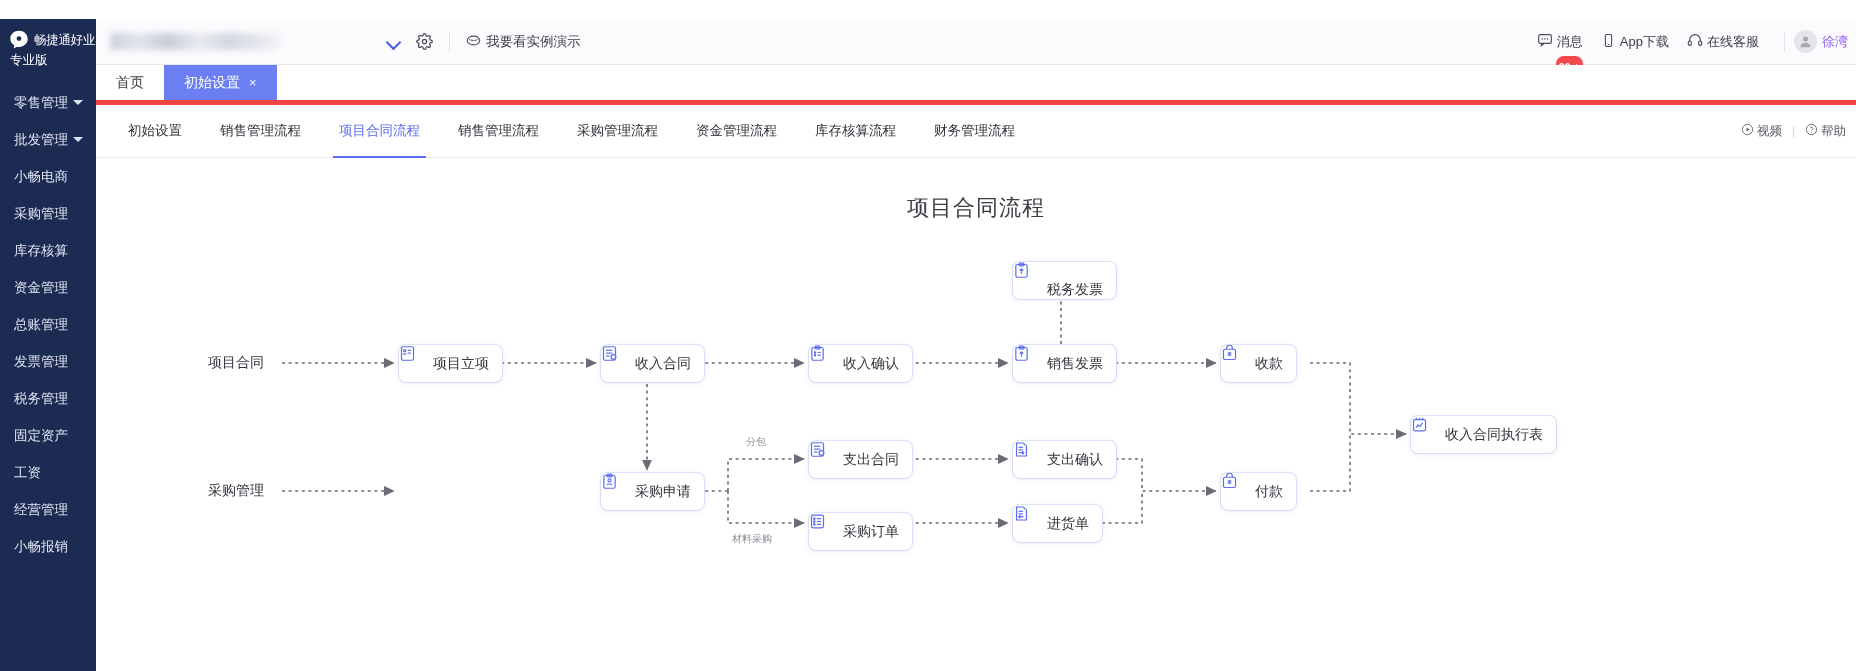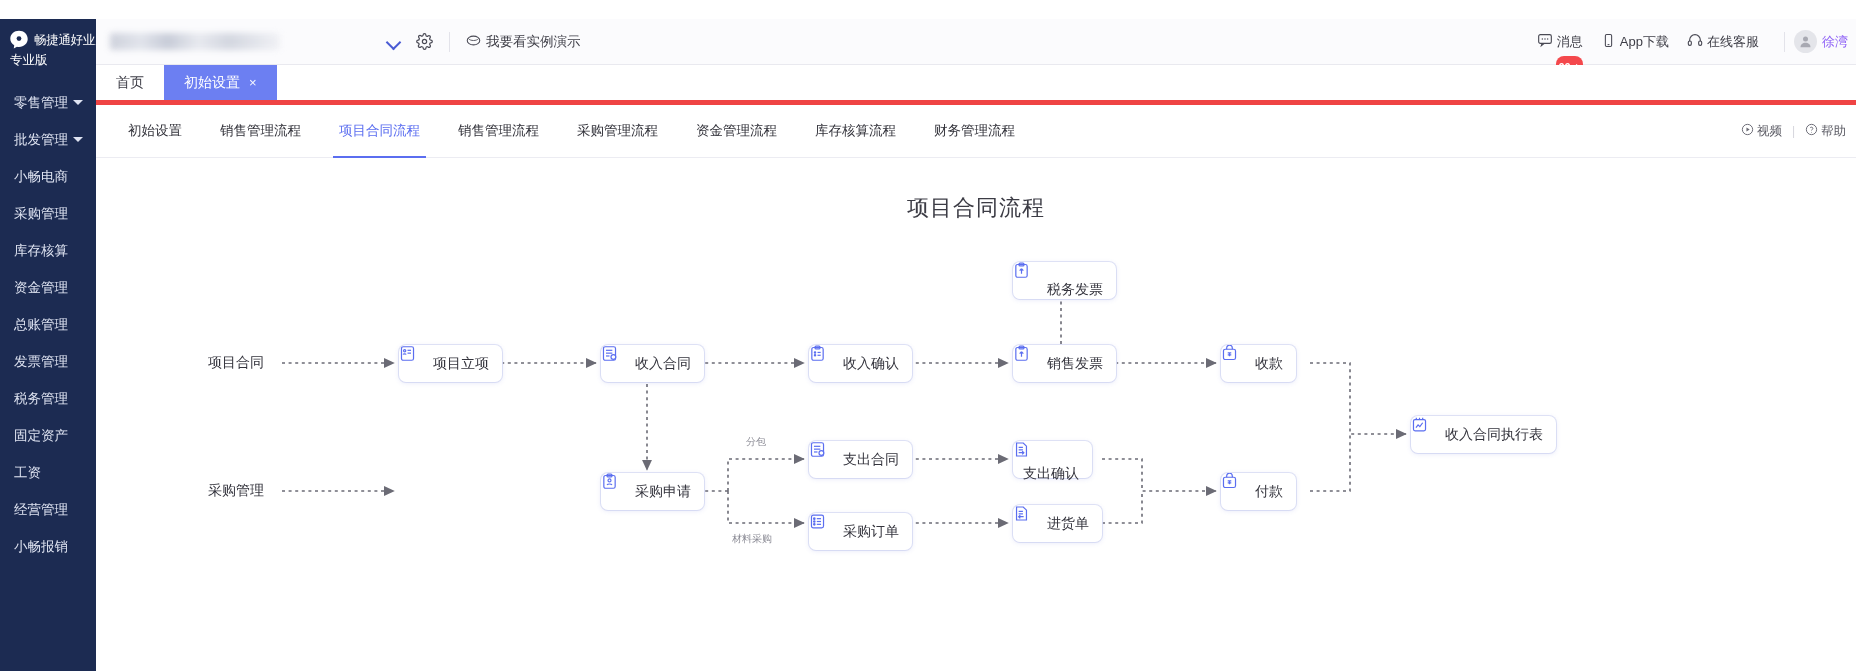--- a/index.html
+++ b/index.html
@@ -467,21 +467,21 @@
             <rect x="3.5" y="2.5" width="17" height="19" rx="2.5"></rect>
             <line x1="7" y1="7.5" x2="16" y2="7.5"></line>
               <line x1="7" y1="11.5" x2="16" y2="11.5"></line>
               <line x1="7" y1="15.5" x2="12" y2="15.5"></line>
             <circle cx="17.5" cy="17" r="3.4" fill="#ffffff"></circle>
           </svg>
         </span>
         <span>支出合同</span>
       </div>
 
-      <div class="node" style="left:917px; top:283px;flex-direction:column;">
+      <div class="node" style="left:917px; top:283px;">
         <span class="ic">
           <svg width="17" height="17" viewBox="0 0 24 24" fill="none" stroke="#5b6ef0" stroke-width="1.7">
             <path d="M5 2.8h9.5L19 7.3v13.9H5z"></path>
             <line x1="8" y1="9" x2="14" y2="9"></line>
               <line x1="8" y1="12.5" x2="14" y2="12.5"></line>
             <path d="M8 16.5h7M13 14.2l2.3 2.3L13 18.8"></path>
           </svg>
         </span>
         <span>支出确认</span>
       </div>

